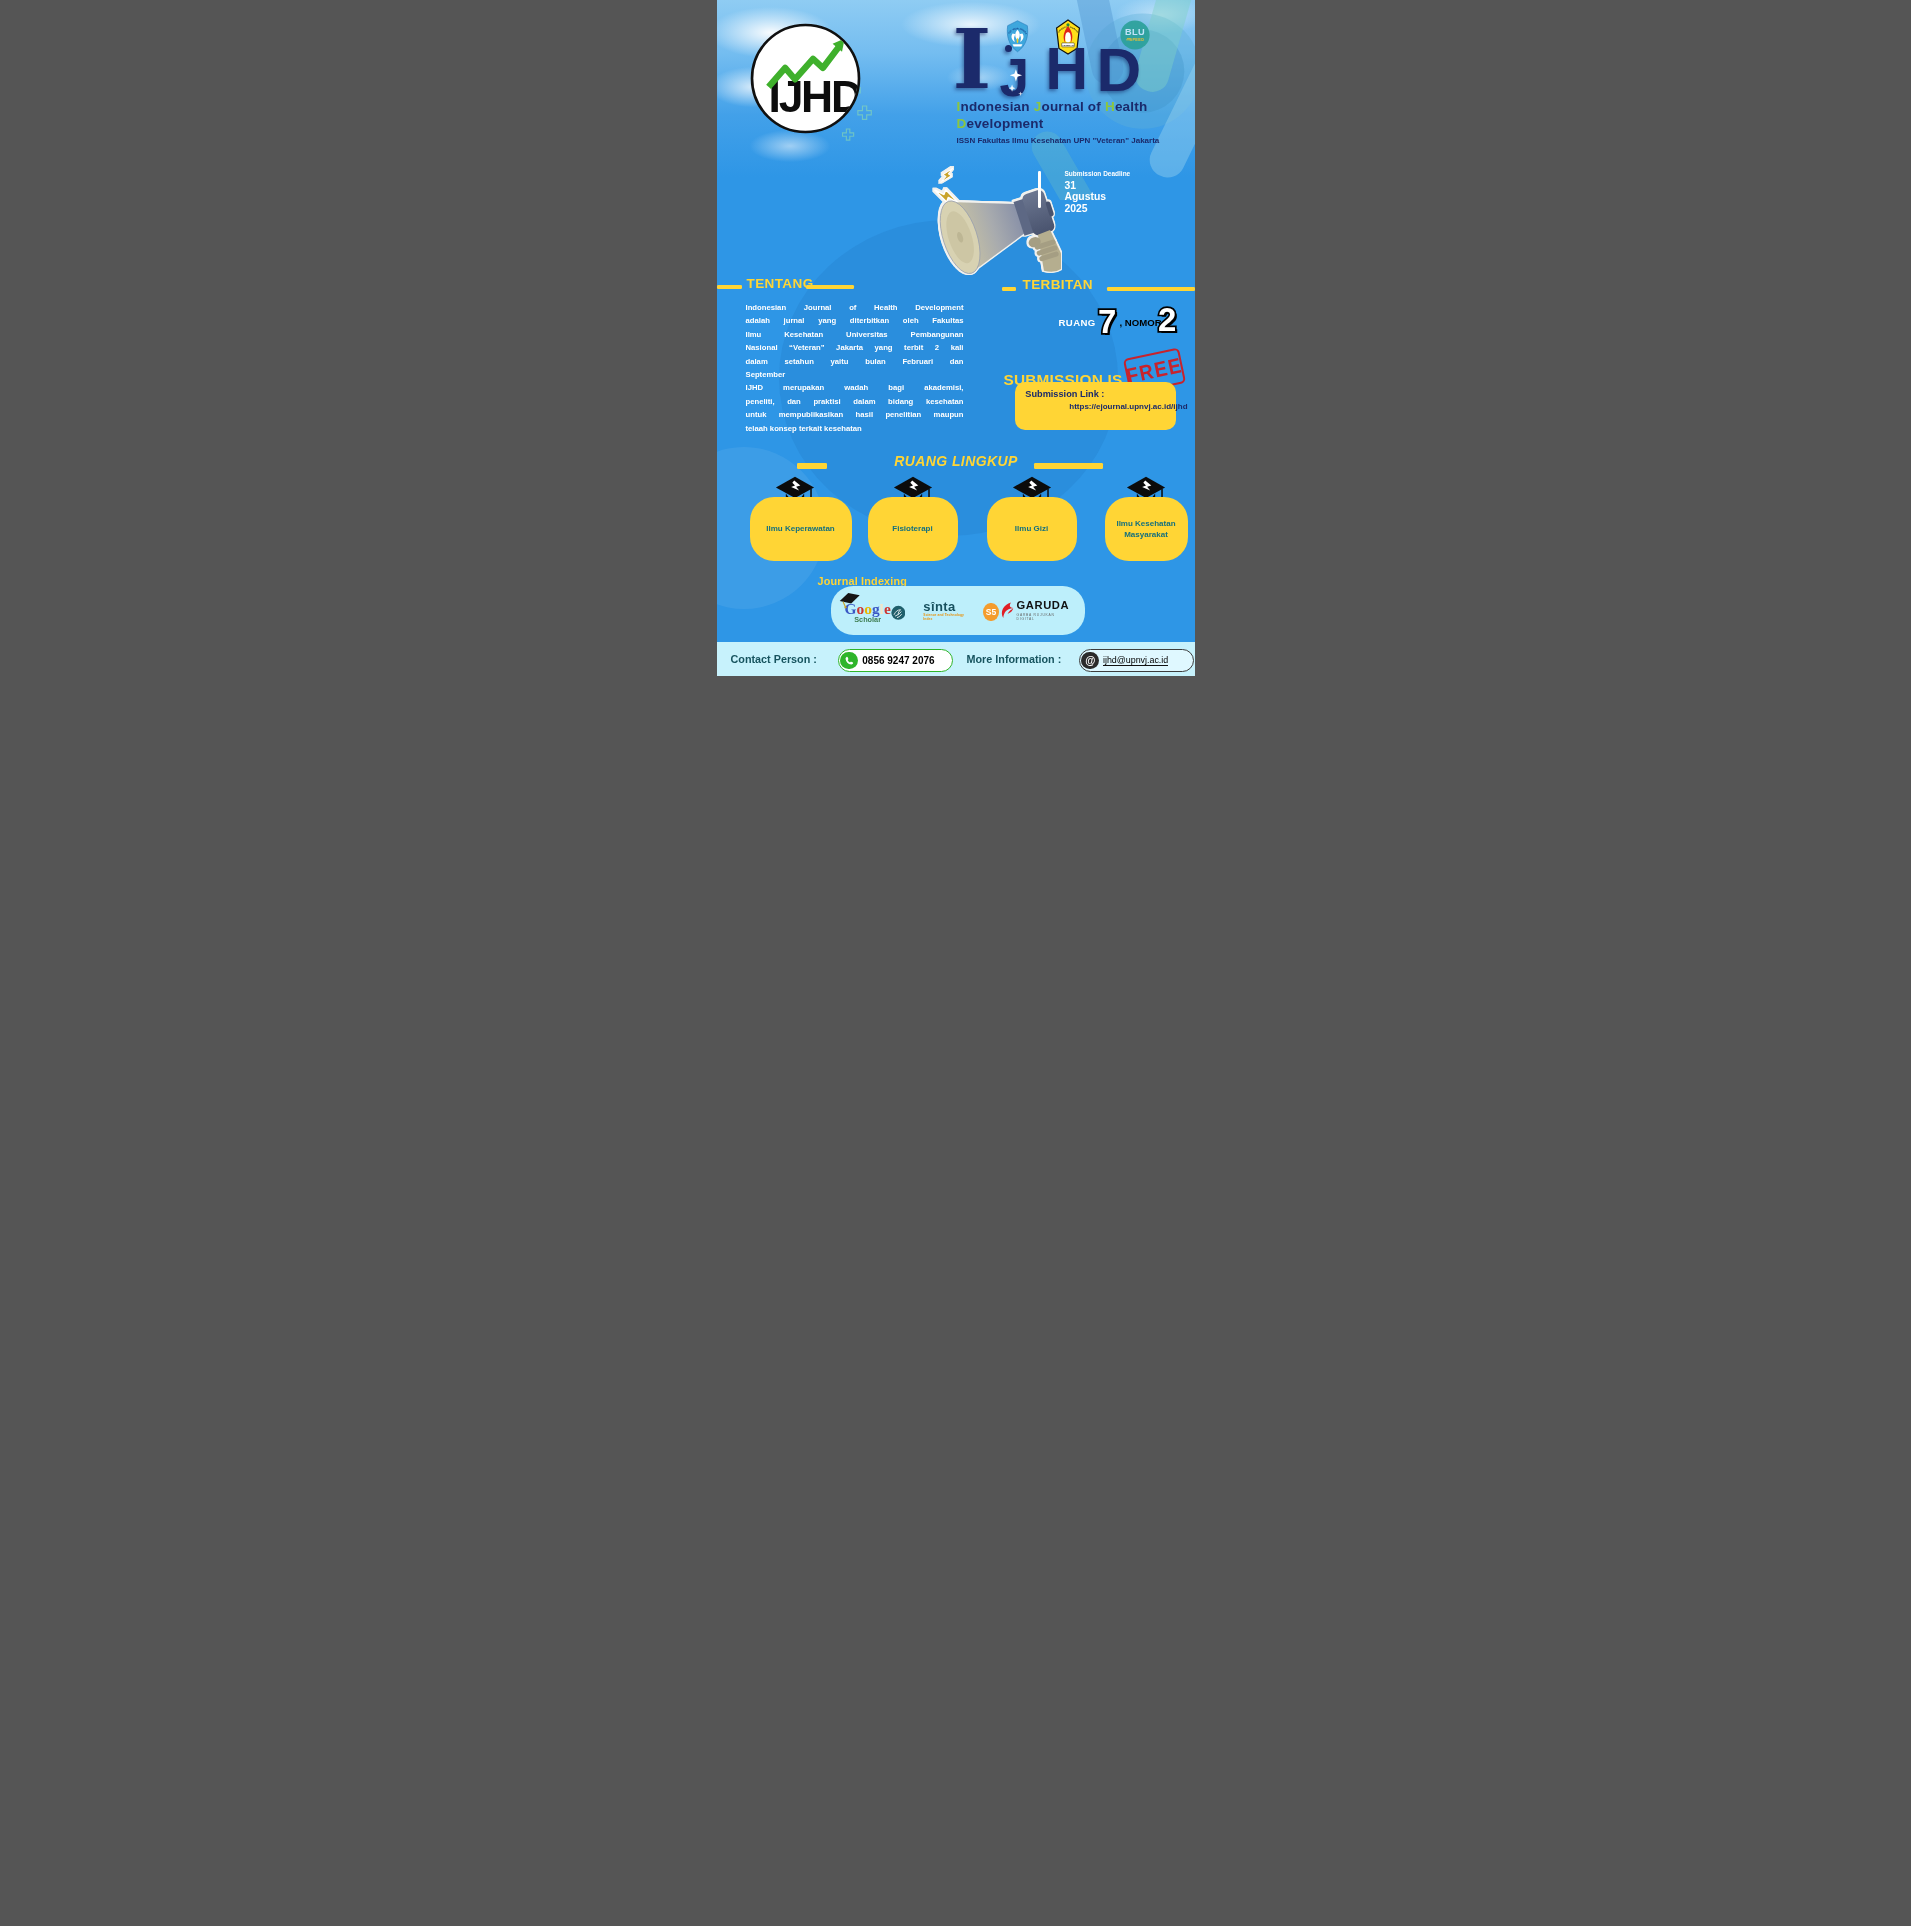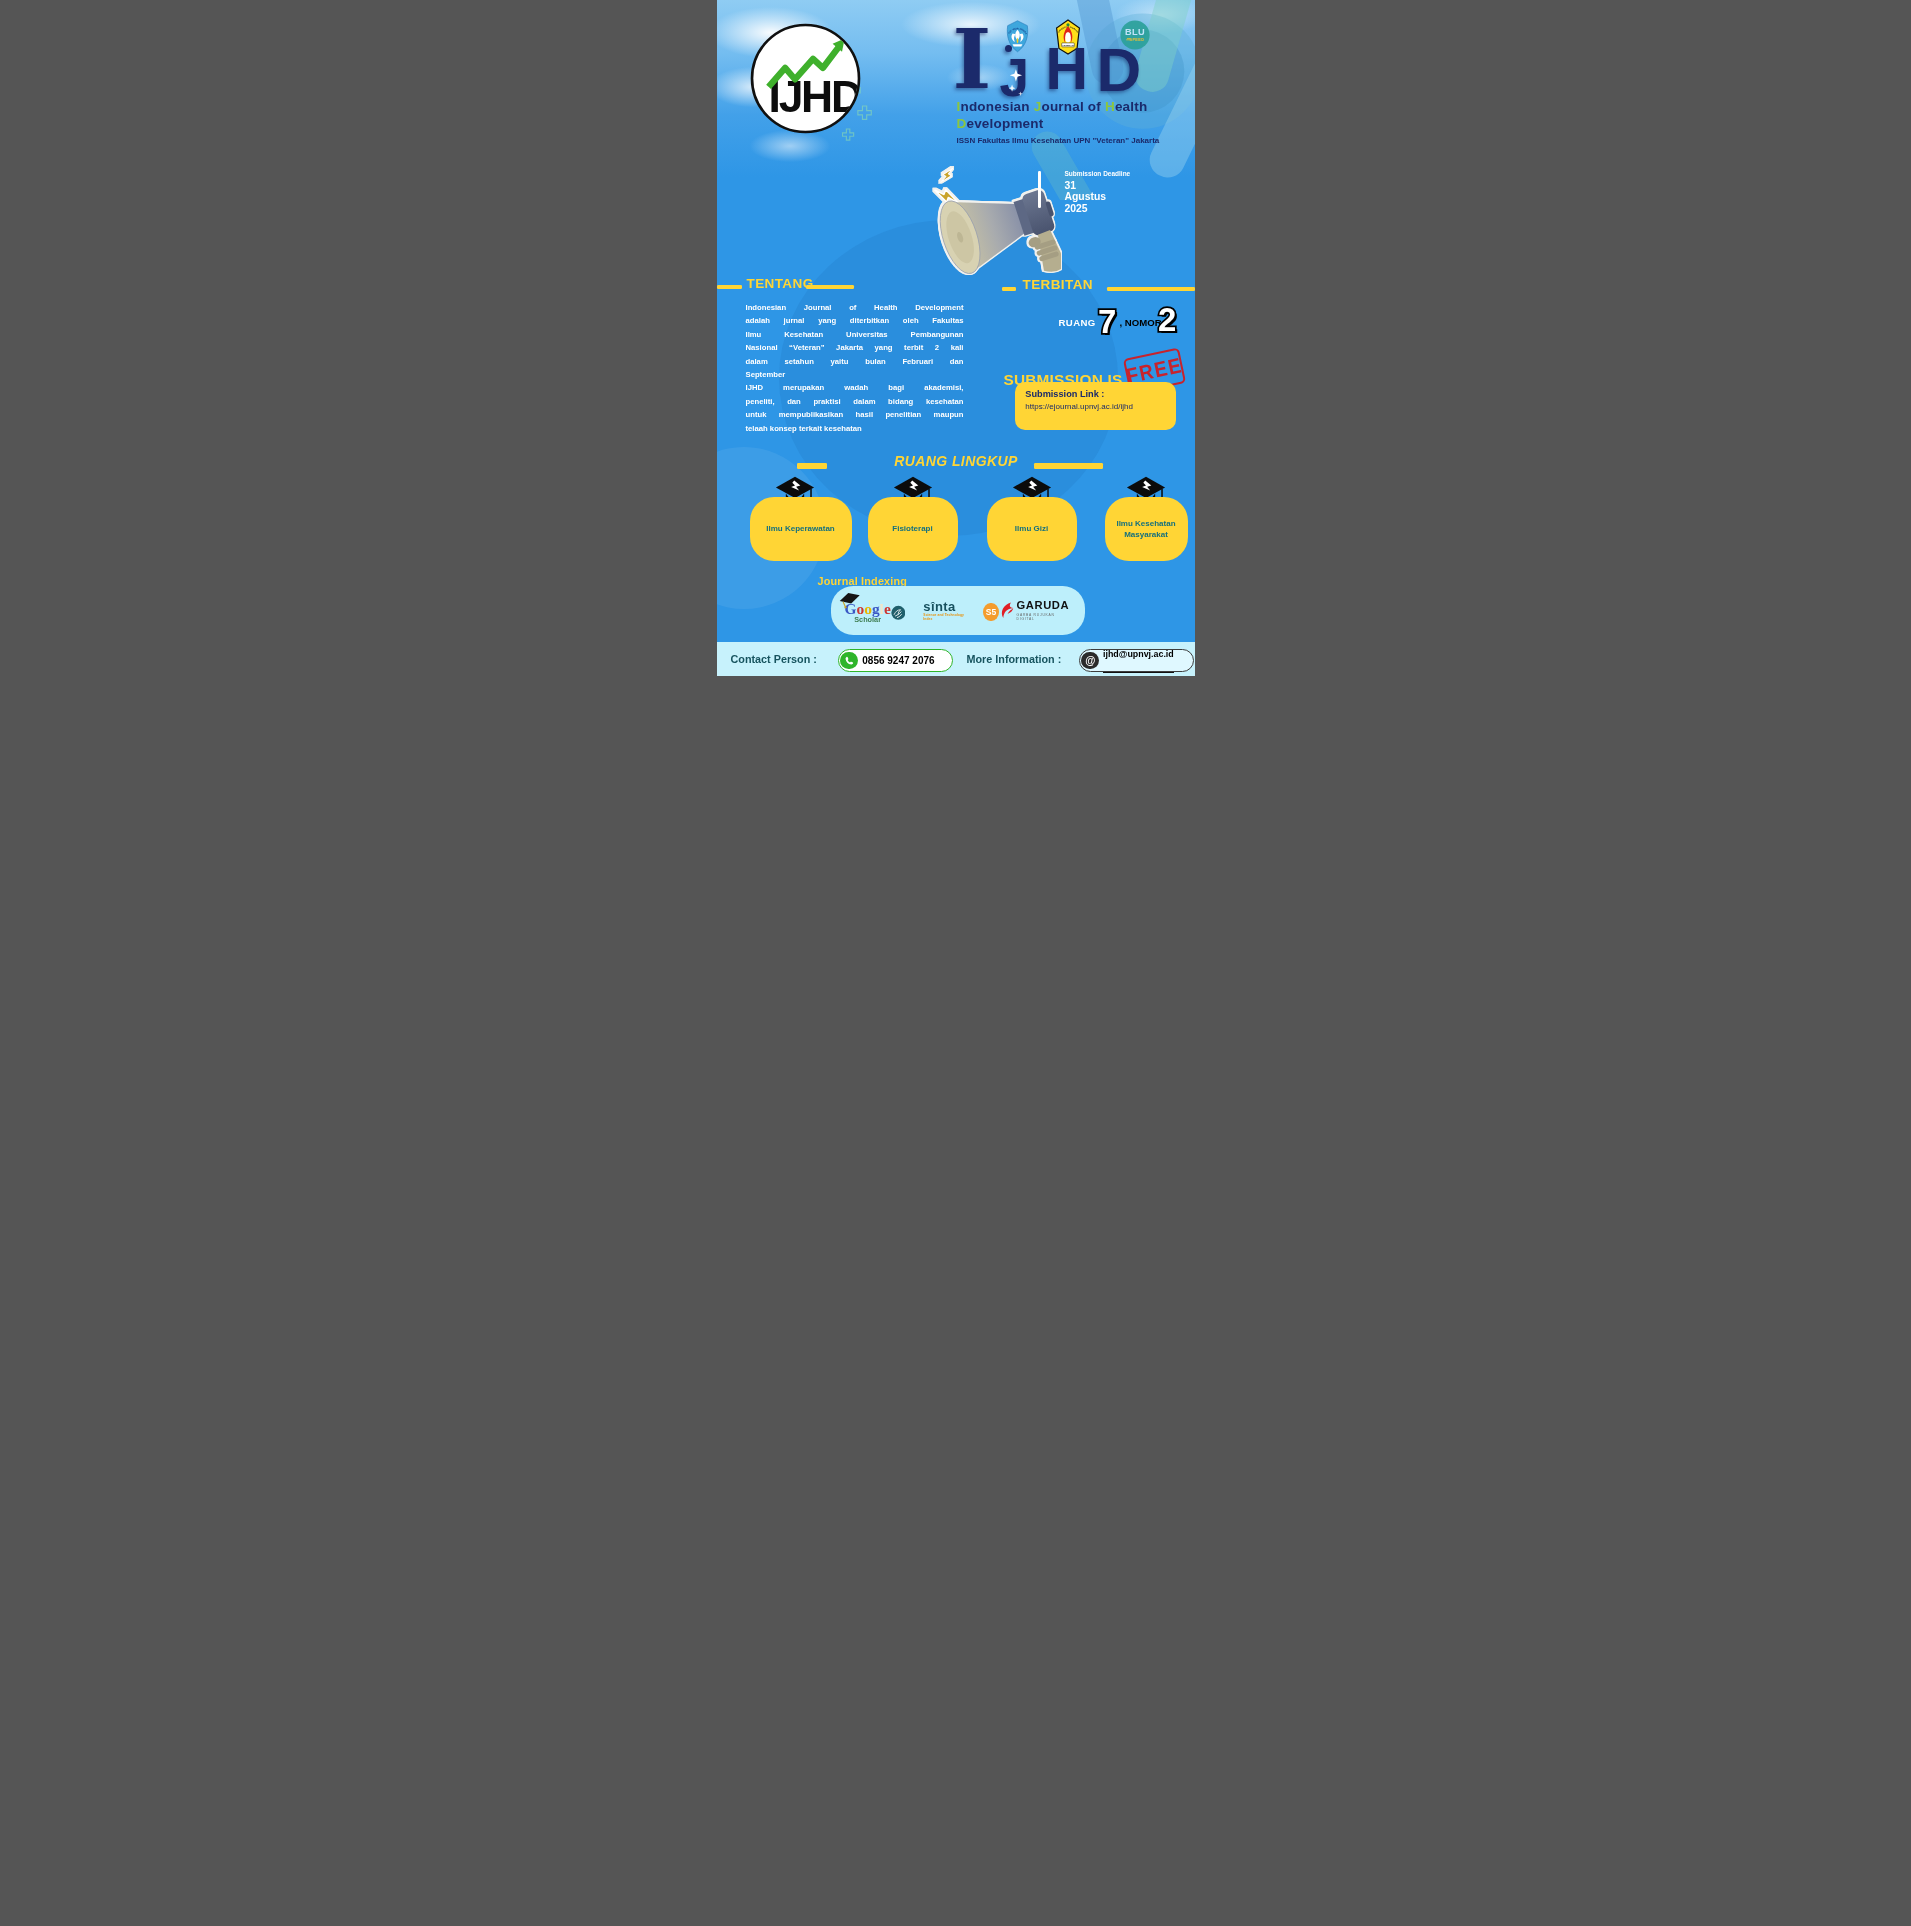--- a/index.html
+++ b/index.html
@@ -63,21 +63,21 @@
   .digit-svg { width:25px; height:36px; }
   .digit7 { left:378px; top:304px; }
   .digit2 { left:438px; top:302px; }
   .submission-is { left:287px; top:371px; color:#FFD535; font-size:15.4px; font-weight:900; letter-spacing:0.2px; }
   .free-stamp { left:409px; top:353px; width:57px; height:36px; transform:rotate(-12deg);
     border:2.7px solid #C8232C; border-radius:5px; display:flex; align-items:center; justify-content:center; }
   .free-stamp span { color:#C8232C; font-size:19px; font-weight:900; letter-spacing:1.5px; transform:scaleY(1.12); }
   .link-box { left:298px; top:382px; width:161px; height:48px; background:#FFD535; border-radius:10px;
     padding:6.5px 10.8px; color:#1B2A6B; }
   .link-box .l1 { font-size:9.2px; font-weight:800; }
-  .link-box .l2 { font-size:8px; font-weight:400; margin-top:3.5px; }
+  .link-box .l2 { font-size:8px; font-weight:700; margin-top:3.5px;margin-left:44px; }
 
   
   .rl-title { left:143px; top:453px; width:193px; text-align:center; font-size:14px;font-style:italic; }
   .rl-barL { left:80px; top:463px; width:30px;  height:6.2px; }
   .rl-barR { left:317px; top:463px; width:69px; height:6.2px; }
   .blob { top:497px; height:64px; background:#FFD535; border-radius:24px;
     display:flex; align-items:center; justify-content:center; text-align:center;
     color:#15707E; font-size:8px; font-weight:900; line-height:1.4; padding:0 7px; }
   .blob1 { left:33px;   width:102px; }
   .blob2 { left:151px;  width:90px; }
@@ -108,22 +108,22 @@
   .fl1 { left:14px; } .fl2 { left:250px; }
   .contact-pill { left:121px; top:649px; width:115px; height:23px; background:#fff;
     border:1.9px solid #2FB52A; border-radius:12.3px; display:flex; align-items:center; padding-left:1.9px; }
   .wa-circle { width:17.7px; height:17.7px; border-radius:50%; background:#2FB52A;
     display:flex; align-items:center; justify-content:center; flex:0 0 auto; }
   .phone-num { font-size:10px; font-weight:900; color:#000; margin-left:4.2px; white-space:nowrap; }
   .email-pill { left:362px; top:649px; width:115px; height:23px; background:#DFF8FF;
     border:1.9px solid #3D3D3D; border-radius:12.3px; display:flex; align-items:center; padding-left:1.9px; }
   .at-circle { width:17.7px; height:17.7px; border-radius:50%; background:#2B2B2B; color:#fff;
     display:flex; align-items:center; justify-content:center; font-size:10.4px; font-weight:800; flex:0 0 auto; }
-  .email-txt { font-size:8.9px; font-weight:700; color:#000; margin-left:3.9px;
-    border-bottom:1.2px solid #111; padding-bottom:13px; white-space:nowrap; }
+  .email-txt { font-size:8.9px; font-weight:400; color:#000; margin-left:3.9px;
+    border-bottom:1.2px solid #111; padding-bottom:0; white-space:nowrap; }
 
   .mega-svg { filter:drop-shadow(1.5px 0 0 #f1f1ee) drop-shadow(-1.5px 0 0 #f1f1ee)
     drop-shadow(0 1.5px 0 #f1f1ee) drop-shadow(0 -1.5px 0 #f1f1ee); }
 </style>
 </head>
 <body>
 
 <div class="page">
 
   <div class="abs sky"></div>

